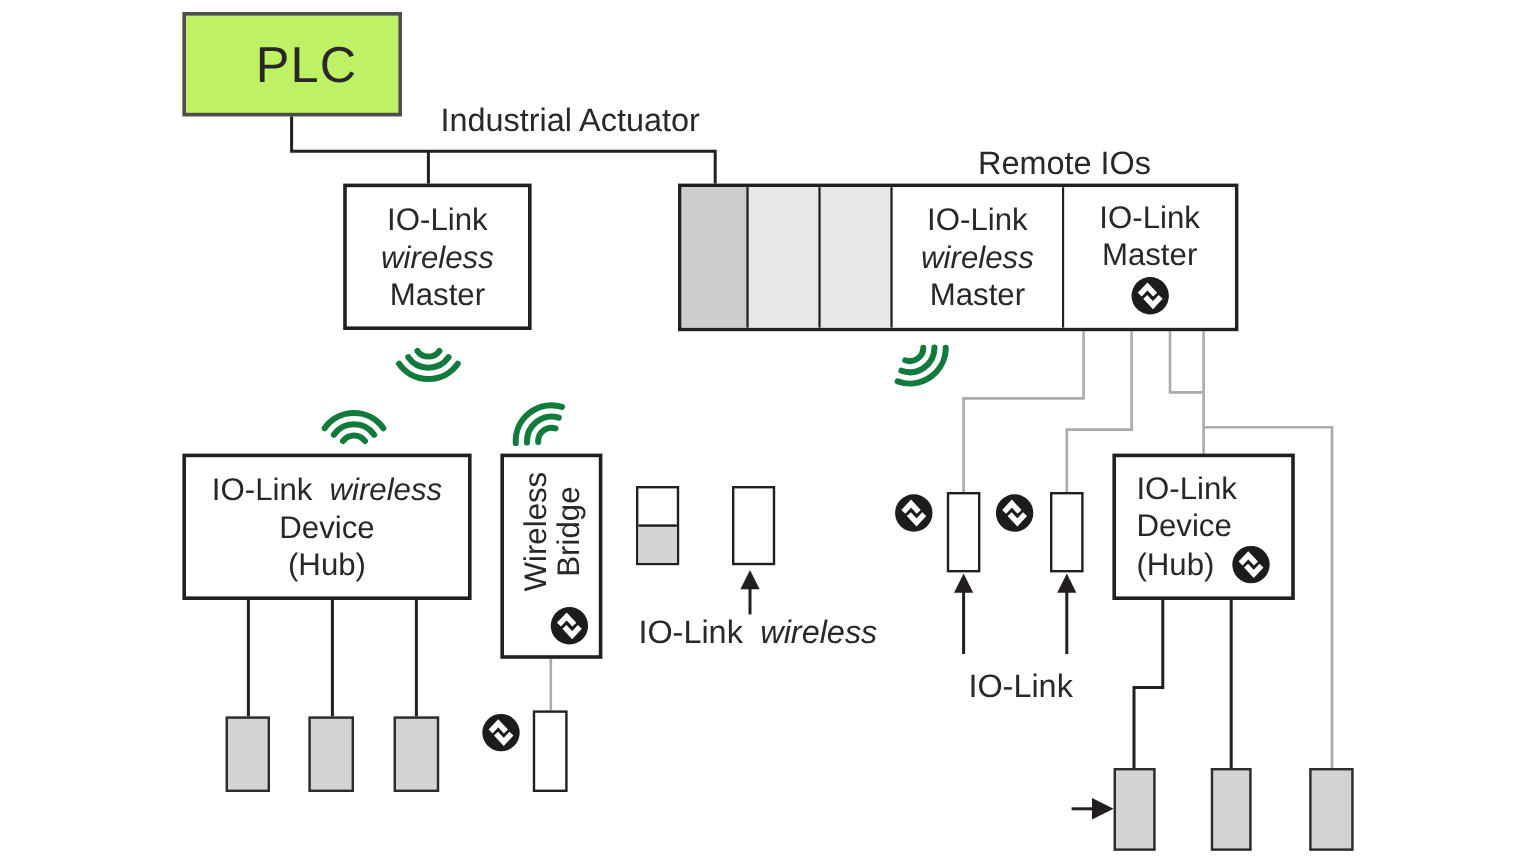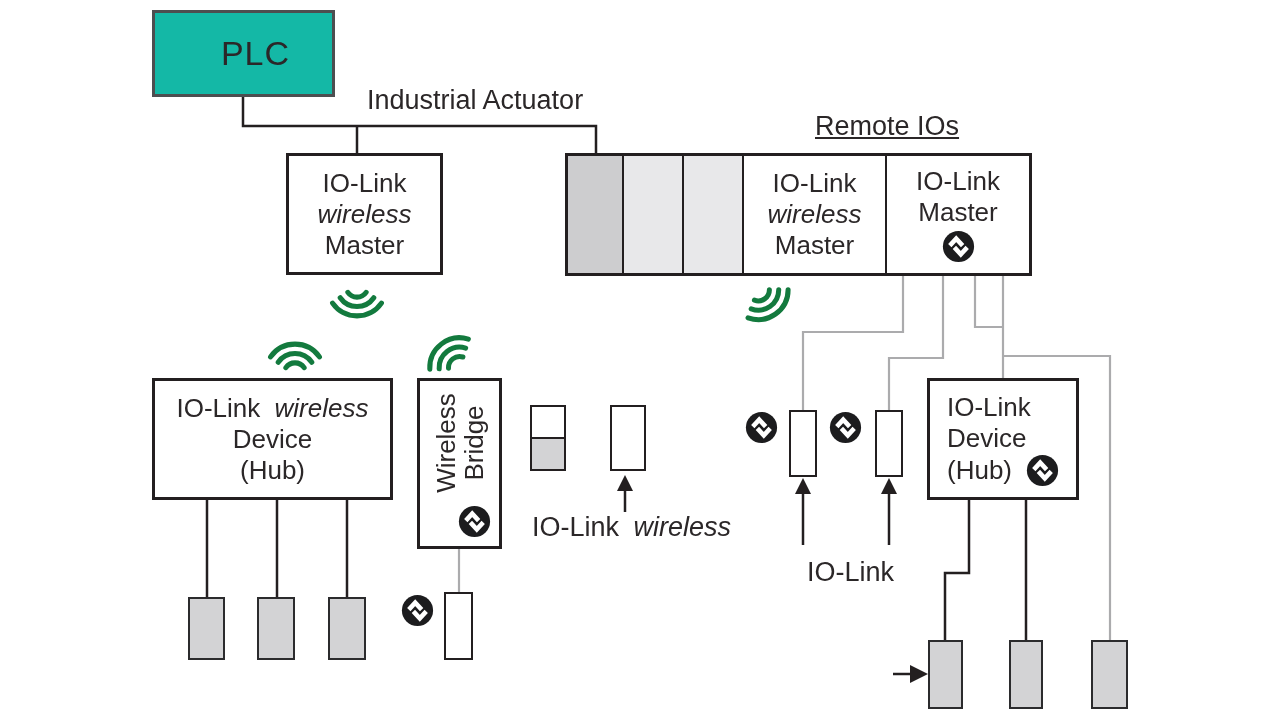--- a/index.html
+++ b/index.html
@@ -6,21 +6,21 @@
   .stage{
     position:relative;width:1280px;height:720px;overflow:hidden;
     font-family:"Liberation Sans",sans-serif;color:#2b2728;background:#ffffff;
   }
   .wires{position:absolute;left:0;top:0;width:1280px;height:720px;}
   .box{
     position:absolute;background:#ffffff;border:3px solid #231f20;box-sizing:border-box;
     display:flex;flex-direction:column;align-items:center;justify-content:center;
     text-align:center;font-size:26px;line-height:31px;color:#2b2728;
   }
-  .plc-box{background:#14b8a6;border-color:#4d4e50;font-size:34px;letter-spacing:1px;padding-left:24px;}
+  .plc-box{background:#bef264;border-color:#4d4e50;font-size:42px;letter-spacing:1px;padding-left:24px;}
   .rack{padding:0;display:block;}
   .seg{position:absolute;top:0;height:100%;box-sizing:border-box;border-right:2.5px solid #231f20;
        display:flex;flex-direction:column;align-items:center;justify-content:center;}
   .seg.last{border-right:none;}
   .seg-dark{background:#cdcdcf;}
   .seg-light{background:#e8e8ea;}
   .it{font-style:italic;}
   .device{position:absolute;background:#d3d3d5;border:2.5px solid #2b2b2d;box-sizing:border-box;}
   .sensor{position:absolute;background:#ffffff;border:2.5px solid #231f20;box-sizing:border-box;}
   .sensor .half-fill{position:absolute;left:0;right:0;bottom:0;height:30px;background:#d3d3d5;border-top:2.5px solid #231f20;}
@@ -67,21 +67,21 @@
       <line x1="1003" y1="275" x2="1003" y2="379"></line>
       <polyline points="1003,356 1110,356 1110,641"></polyline>
     </g>
   </svg>
 
   <div class="box plc-box" style="left:152px;top:10px;width:183px;height:87px;">
     <span>PLC</span>
   </div>
 
   <div class="floating-label" style="left:367px;top:84px;">Industrial Actuator</div>
-  <div class="floating-label" style="left:815px;top:110px;text-decoration:underline;">Remote IOs</div>
+  <div class="floating-label" style="left:815px;top:120px;">Remote IOs</div>
 
   <div class="box" style="left:286px;top:153px;width:157px;height:122px;">
     <span>IO-Link</span>
     <span class="it">wireless</span>
     <span>Master</span>
   </div>
 
   <div class="box rack" style="left:565px;top:153px;width:467px;height:123px;">
     <div class="seg seg-dark" style="left:0;width:56px;"></div>
     <div class="seg seg-light" style="left:56px;width:60px;"></div>

